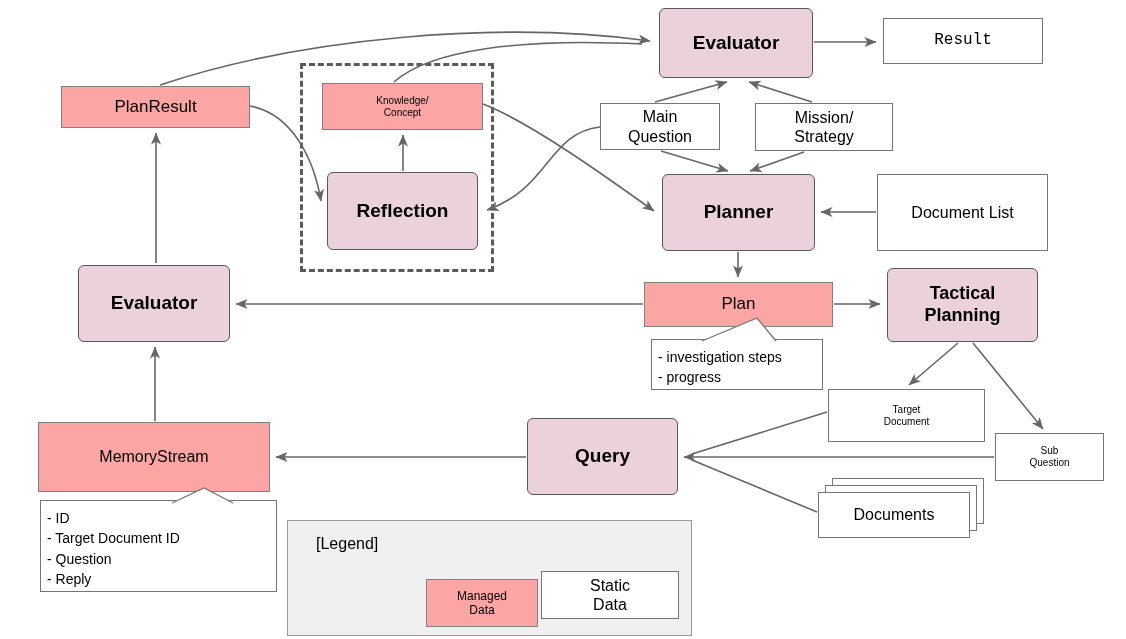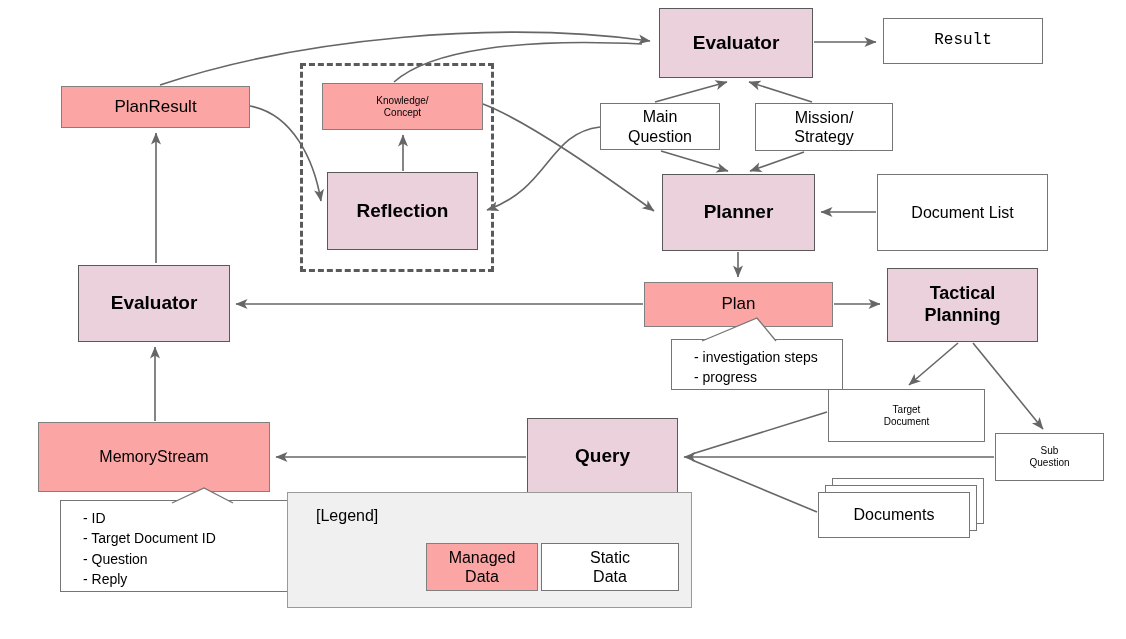--- a/index.html
+++ b/index.html
@@ -8,33 +8,33 @@
     font-family:"Liberation Sans",sans-serif;color:#000;
   }
   .edges,.overlay{position:absolute;left:0;top:0;width:1126px;height:639px;pointer-events:none;}
   .edges{z-index:1;}
   .overlay{z-index:3;}
   .dashed-group{position:absolute;z-index:0;border:3px dashed #5a5a5a;box-sizing:border-box;}
   .node{
     position:absolute;z-index:2;display:flex;align-items:center;justify-content:center;
     text-align:center;white-space:pre-line;box-sizing:border-box;line-height:1.2;
   }
-  .action{background:#ead1dc;border:1.5px solid #595959;border-radius:0;font-weight:bold;font-size:19px;}
+  .action{background:#ead1dc;border:1.5px solid #595959;border-radius:6px;font-weight:bold;font-size:19px;}
   .managed{background:#fca5a5;border:1.3px solid #808080;font-size:17px;}
   .static{background:#ffffff;border:1.3px solid #757575;font-size:16px;}
   .small{font-size:10px;}
   .note{
     position:absolute;z-index:2;background:#fff;border:1.3px solid #757575;
-    font-size:14px;line-height:1.45;padding:7px 22px;white-space:pre-line;box-sizing:border-box;margin-left:20px;
+    font-size:14px;line-height:1.45;padding:7px 6px;white-space:pre-line;box-sizing:border-box;
   }
   .legend-box{position:absolute;z-index:2;background:#f0f0f0;border:1.3px solid #999;box-sizing:border-box;}
   .legend-title{position:absolute;left:28px;top:14px;font-size:16px;}
   .legend-item{position:absolute;display:flex;align-items:center;justify-content:center;text-align:center;white-space:pre-line;box-sizing:border-box;line-height:1.2;}
   .legend-item.action{font-size:15px;border-radius:10px;}
-  .legend-item.managed{font-size:16px;}
+  .legend-item.managed{font-size:12px;margin-top:8px;}
   .legend-item.static{font-size:16px;}
 </style>
 </head>
 <body>
 
 <div class="stage">
 
   <div class="dashed-group" style="left:300px;top:63px;width:194px;height:209px;"></div>
 
   <svg class="edges" viewBox="0 0 1126 639">
@@ -97,21 +97,21 @@
   <div class="node static" style="left:825px;top:485px;width:152px;height:46px;"></div>
   <div class="node static" style="left:818px;top:492px;width:152px;height:46px;">Documents</div>
 
   <div class="note" style="left:651px;top:339px;width:172px;height:51px;">- investigation steps
 - progress</div>
   <div class="note" style="left:40px;top:500px;width:237px;height:92px;">- ID
 - Target Document ID
 - Question
 - Reply</div>
 
-  <div class="legend-box" style="left:287px;top:492px;width:405px;height:116px;">
+  <div class="legend-box" style="left:287px;top:520px;width:405px;height:116px;">
     <span class="legend-title">[Legend]</span>
     <div class="legend-item managed" style="left:138px;top:50px;width:112px;height:48px;">Managed
 Data</div>
     <div class="legend-item static" style="left:253px;top:50px;width:138px;height:48px;">Static
 Data</div>
   </div>
 
   <svg class="overlay" viewBox="0 0 1126 639">
     <path d="M702,341 L757,318 L776,341" fill="#ffffff" stroke="#757575" stroke-width="1.3"></path>
     <path d="M172,503 L204,488 L233,503" fill="#ffffff" stroke="#757575" stroke-width="1.3"></path>

